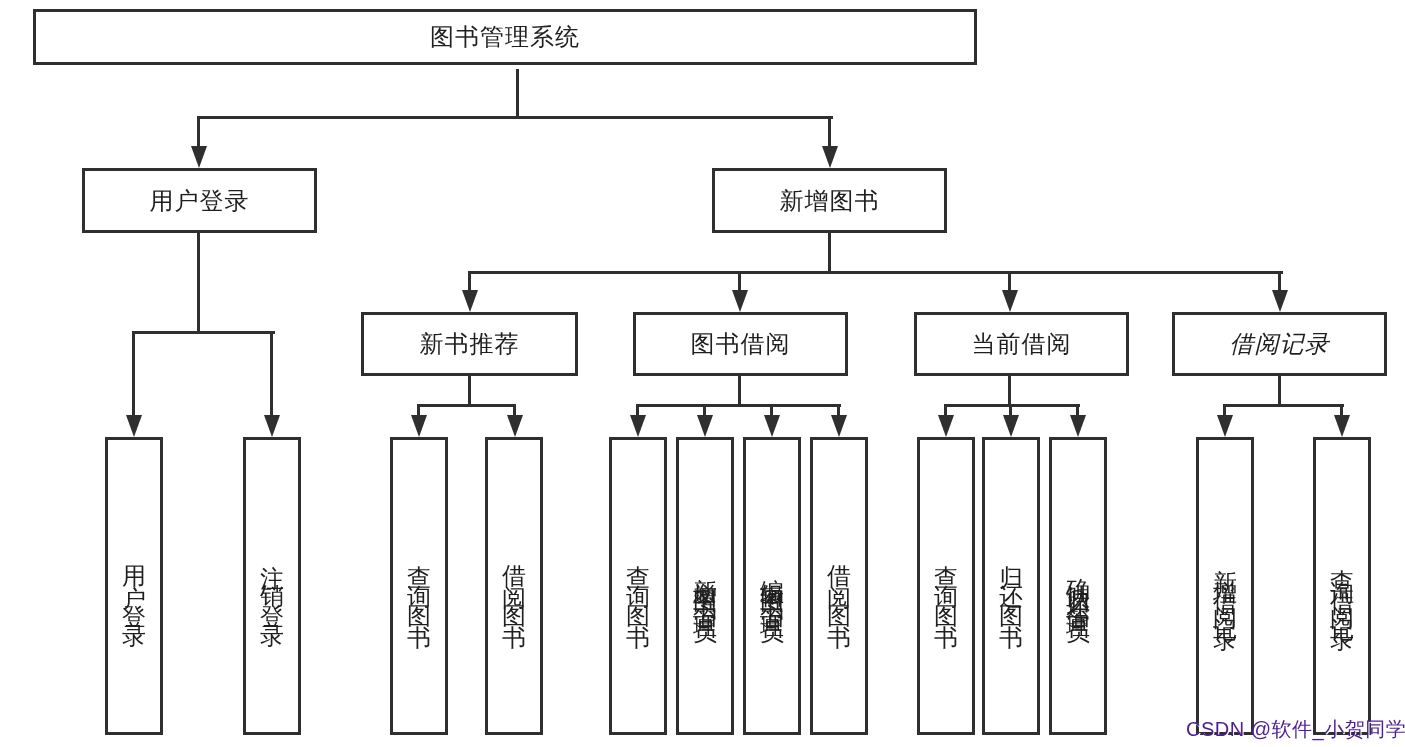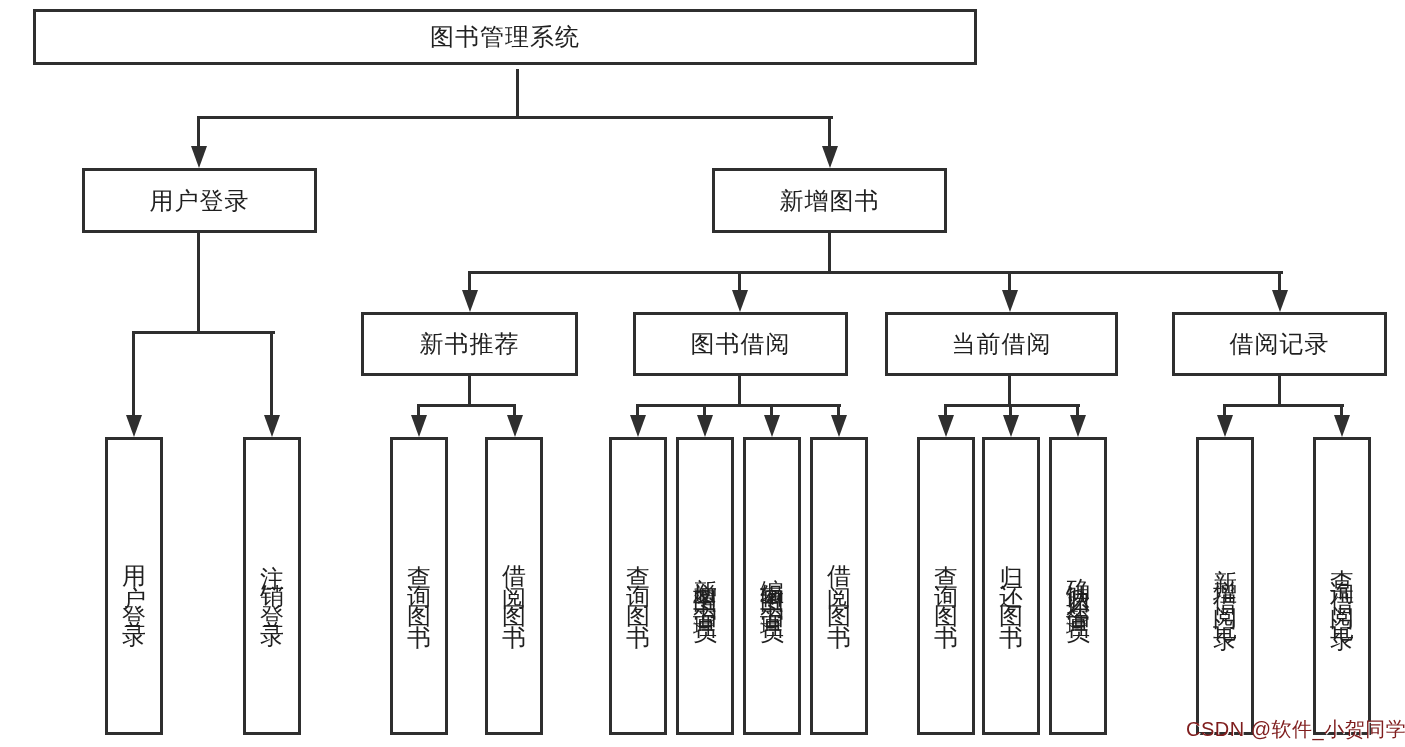--- a/index.html
+++ b/index.html
@@ -22,21 +22,21 @@
   .ls6{letter-spacing:12px;}
   .ls8{letter-spacing:6px;}
   .vl,.hl{position:absolute;background:#2f2f2f;}
   .ar{
     position:absolute;width:0;height:0;
     border-left:8px solid transparent;border-right:8px solid transparent;
     border-top:22px solid #2f2f2f;
   }
   #watermark{
     position:absolute;left:1186px;top:716px;z-index:10;
-    font-size:20px;color:#7f1d1d;letter-spacing:0.5px;white-space:nowrap;
+    font-size:20px;color:#4c1d95;letter-spacing:0.5px;white-space:nowrap;
     text-shadow:1px 1px 0 #ffffff;
   }
 </style>
 </head>
 <body>
 
 <div id="stage">
 
   <div class="box" style="left:13px;top:9px;width:944px;height:56px;margin-left:20px;">图书管理系统</div>
 
@@ -63,22 +63,22 @@
   <div class="ar" style="left:462px;top:290px;"></div>
   <div class="vl" style="left:738px;top:271px;width:3px;height:20px;"></div>
   <div class="ar" style="left:732px;top:290px;"></div>
   <div class="vl" style="left:1008px;top:271px;width:3px;height:20px;"></div>
   <div class="ar" style="left:1002px;top:290px;"></div>
   <div class="vl" style="left:1278px;top:271px;width:3px;height:20px;"></div>
   <div class="ar" style="left:1272px;top:290px;"></div>
 
   <div class="box" style="left:633px;top:312px;width:215px;height:64px;">图书借阅</div>
   <div class="box" style="left:361px;top:312px;width:217px;height:64px;">新书推荐</div>
-  <div class="box" style="left:885px;top:312px;width:233px;height:64px;">当前借阅</div>
-  <div class="box" style="left:1172px;top:312px;width:215px;height:64px;">借阅记录</div>
+  <div class="box" style="left:914px;top:312px;width:215px;height:64px;">当前借阅</div>
+  <div class="box" style="left:1172px;top:312px;width:215px;height:64px;font-style:italic;">借阅记录</div>
 
   <div class="vl" style="left:468px;top:376px;width:3px;height:30px;"></div>
   <div class="hl" style="left:417px;top:404px;width:99px;height:3px;"></div>
   <div class="vl" style="left:417px;top:404px;width:3px;height:14px;"></div>
   <div class="ar" style="left:411px;top:415px;"></div>
   <div class="vl" style="left:513px;top:404px;width:3px;height:14px;"></div>
   <div class="ar" style="left:507px;top:415px;"></div>
 
   <div class="vl" style="left:738px;top:376px;width:3px;height:30px;"></div>
   <div class="hl" style="left:636px;top:404px;width:205px;height:3px;"></div>

